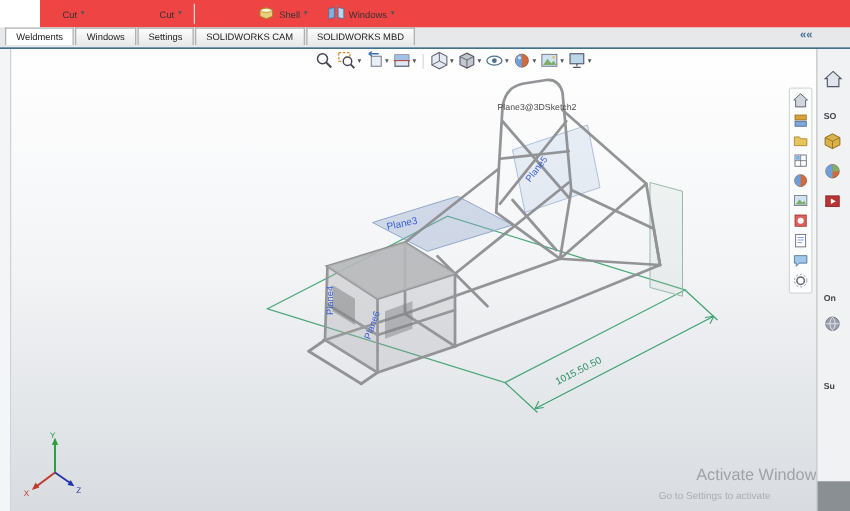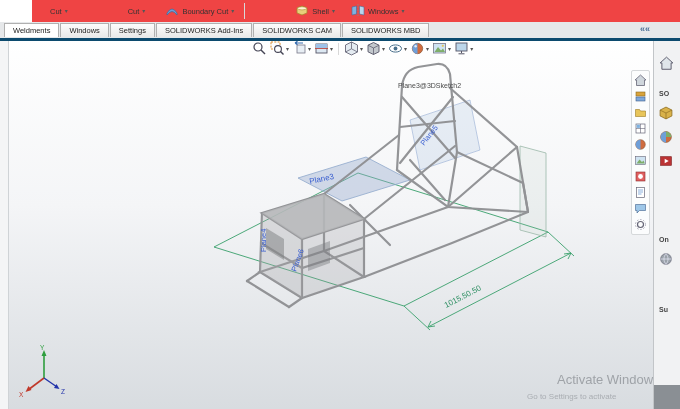--- a/index.html
+++ b/index.html
@@ -9,21 +9,21 @@
   
   .ribbon{position:absolute;top:0;left:0;right:0;height:22px;background:#ef4444;
           border-bottom:1px solid #e2e2e2;display:flex;align-items:center;z-index:6;margin-left:32px;}
   .rbtn{display:flex;align-items:center;gap:3px;font-size:7.5px;color:#333;padding:0 4px;height:20px;}
   .caret{display:inline-block;font-size:6px;color:#555;line-height:1;}
   .caret::after{content:"▾";}
   .rsep{width:1px;height:16px;background:#d8d8d8;margin:0 6px;}
 
   
   .tabbar{position:absolute;top:22px;left:0;right:0;height:16px;background:#e6e8ea;
-          border-bottom:3px solid #0c4a6e;display:flex;align-items:center;padding-left:4px;z-index:6;}
+          border-bottom:1px solid #0c4a6e;display:flex;align-items:flex-start;padding-left:4px;z-index:6;}
   .tab{font-size:7.5px;color:#222;padding:2px 8px 2px;border:1px solid #b0b0b0;border-bottom:none;
        background:linear-gradient(#fcfcfc,#e9e9e9);margin-right:1px;white-space:nowrap;}
   .tab.active{background:#ffffff;}
   .collapse{margin-left:auto;margin-right:30px;font-size:9px;color:#4a6f96;padding-bottom:2px;font-weight:bold;}
 
   
   .leftstrip{position:absolute;top:38px;left:0;width:8px;bottom:0;background:#f4f5f6;
              border-right:1px solid #cfd3d6;z-index:4;}
   .viewport{position:absolute;top:38px;left:8px;right:26px;bottom:0;z-index:0;
             background:linear-gradient(180deg,#ffffff 0%,#f4f5f7 45%,#d8dce0 100%);
@@ -56,29 +56,20 @@
 </head>
 <body>
 
 <div class="ribbon">
   <div class="rbtn" style="margin-left:14px">
     <span>Cut</span>
     <span class="caret"></span>
   </div>
   <div class="rbtn" style="margin-left:52px">
     <span>Cut</span>
-    <span class="caret"></span>
-  </div>
-  <div class="rbtn" style="margin-left:12px">
-    <span>
-      <svg width="14" height="14" viewBox="0 0 14 14">
-          <path d="M2,10 Q7,2 12,10 L12,12 Q7,5 2,12 Z" fill="#6f9fd8" stroke="#4a6a98" stroke-width="0.8"></path>
-        </svg>
-    </span>
-    <span>Boundary Cut</span>
     <span class="caret"></span>
   </div>
   <div class="rsep"></div>
   <div class="rbtn" style="margin-left:40px">
     <span>
       <svg width="14" height="14" viewBox="0 0 14 14">
           <polygon points="2,5 7,3 12,5 12,10 7,12 2,10" fill="#e9cf7a" stroke="#a8872f" stroke-width="0.8"></polygon>
           <ellipse cx="7" cy="5.3" rx="4.4" ry="1.6" fill="#fdf4d4" stroke="#a8872f" stroke-width="0.6"></ellipse>
         </svg>
     </span>
@@ -95,21 +86,20 @@
     </span>
     <span>Windows</span>
     <span class="caret"></span>
   </div>
 </div>
 
 <div class="tabbar">
   <div class="tab active">Weldments</div>
   <div class="tab">Windows</div>
   <div class="tab">Settings</div>
-  <div class="tab">SOLIDWORKS Add-Ins</div>
   <div class="tab">SOLIDWORKS CAM</div>
   <div class="tab">SOLIDWORKS MBD</div>
   <div class="collapse">««</div>
 </div>
 
 <div class="leftstrip"></div>
 <div class="viewport"></div>
 
 <div class="hud">
   <div class="grp">

